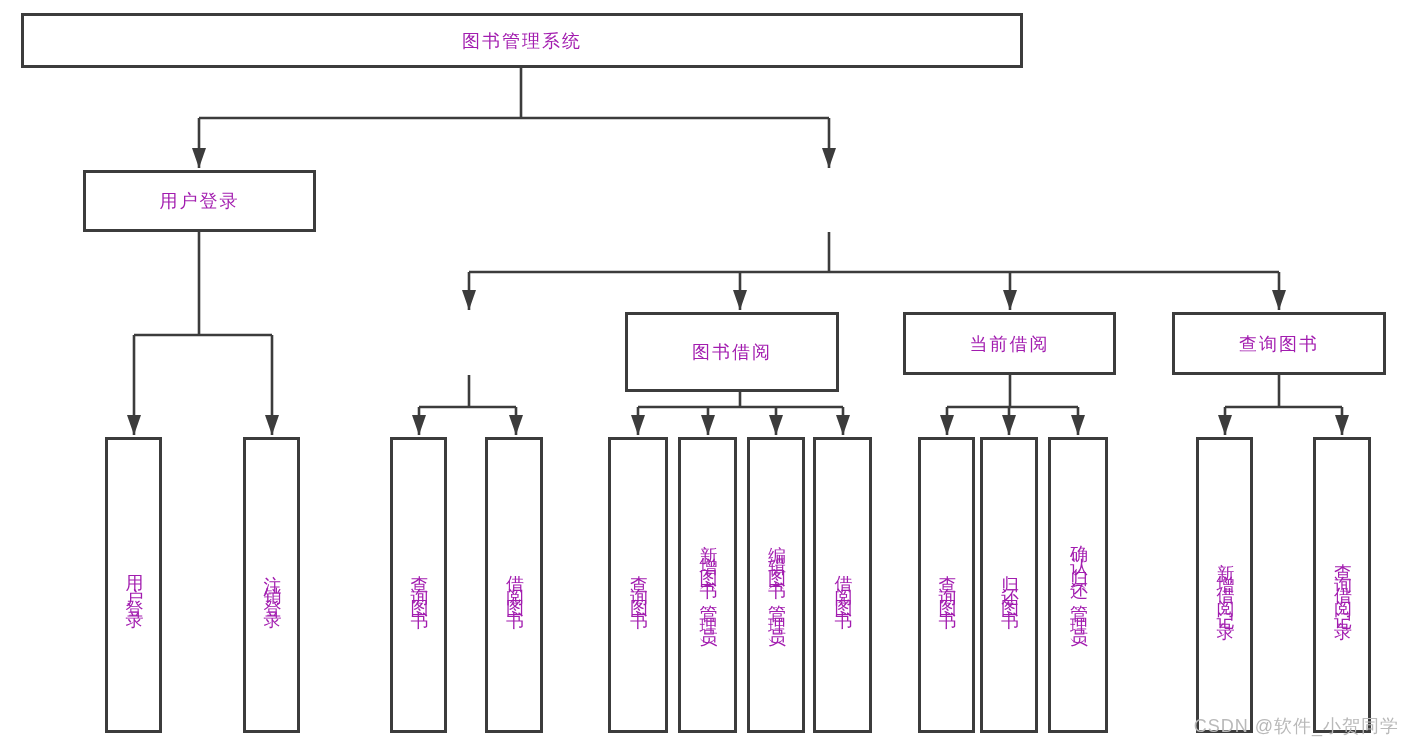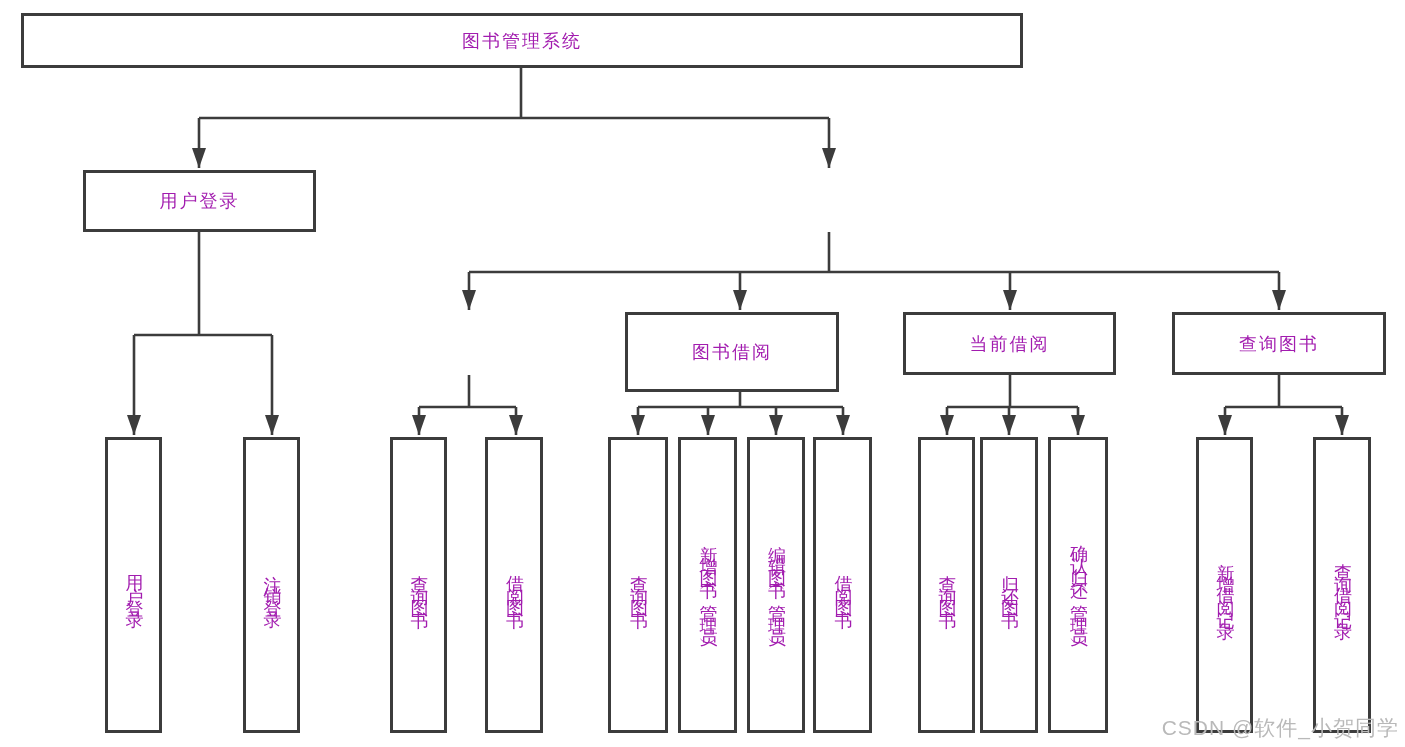--- a/index.html
+++ b/index.html
@@ -11,21 +11,21 @@
   .node{
     position:absolute;box-sizing:border-box;border:3px solid #3c3c3c;background:#ffffff;
     display:flex;align-items:center;justify-content:center;
     font-size:18px;color:#a21caf;letter-spacing:2px;white-space:nowrap;font-family:Liberation Mono, monospace;
   }
   .node.vert{
     writing-mode:vertical-rl;text-orientation:mixed;
     letter-spacing:12px;white-space:normal;line-height:1;
   }
   .watermark{
-    position:absolute;right:6px;top:714px;font-size:21px;color:#b9b9b9;
+    position:absolute;right:6px;top:714px;font-size:18px;color:#b9b9b9;
     letter-spacing:1px;white-space:nowrap;
   }
 </style>
 </head>
 <body>
 
 <div class="canvas">
 
   <svg class="connectors" width="1405" height="747" aria-hidden="true">
     <defs>

